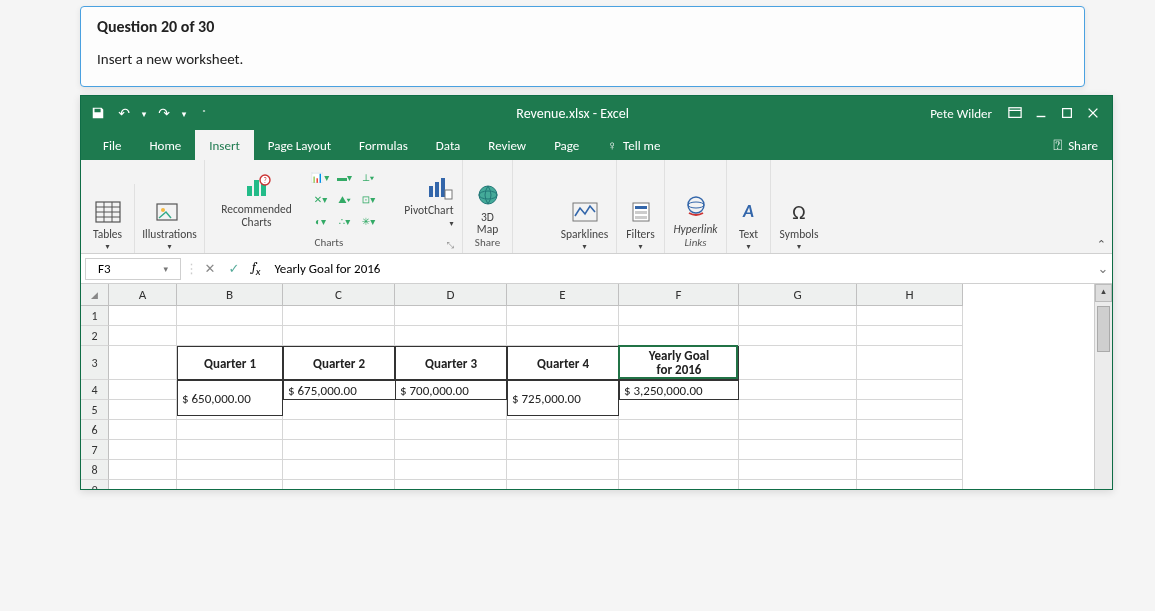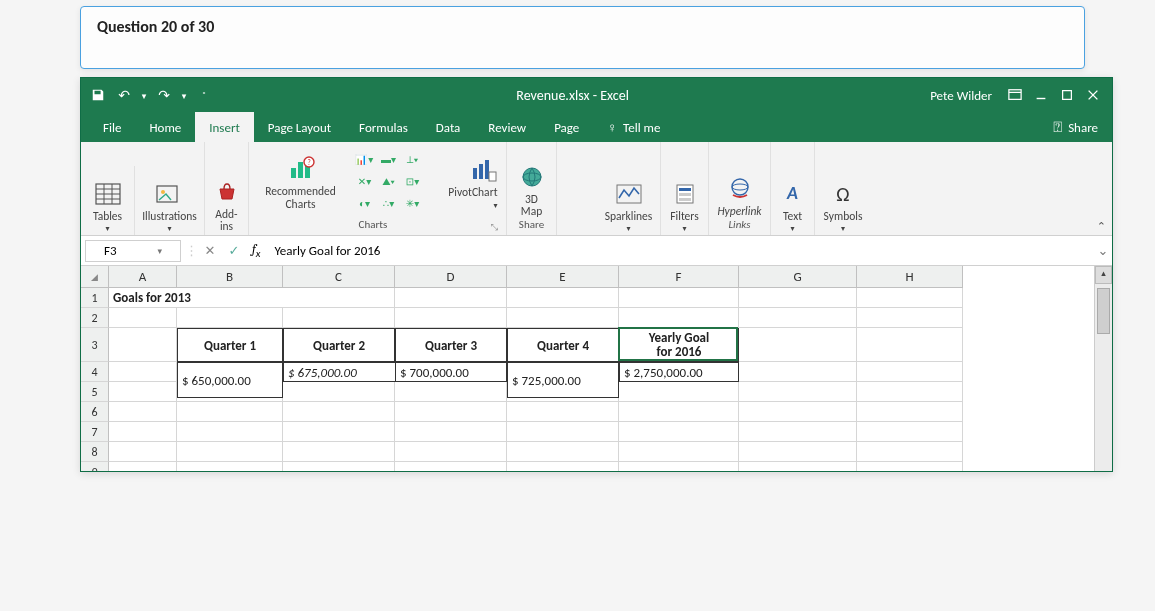--- a/index.html
+++ b/index.html
@@ -86,21 +86,21 @@
 
   
   .formula-bar {
     height: 30px;
     border-bottom: 1px solid #d0d0d0;
     display:flex;
     align-items:center;
     background:#fff;
     font-size:13px;
   }
-  .name-box { width:96px; border:1px solid #cfcfcf; height:22px; margin:0 4px; display:flex; align-items:center; padding:0 18px; font-size:13px; justify-content:space-between; }
+  .name-box { width:96px; border:1px solid #cfcfcf; height:22px; margin:0 4px; display:flex; align-items:center; padding:0 12px; font-size:13px; justify-content:space-between; }
   .fb-btn { width:24px; text-align:center; color:#888; font-size:13px; cursor:pointer; }
   .fx-label { font-style:italic; font-family: Cambria, serif; font-size:13px; padding:0 6px; }
   .formula-input { flex:1; padding:0 8px; }
   .fb-expand { width:18px; text-align:center; color:#777; cursor:pointer; }
 
   
   .grid-area { display:flex; height:205px; background:#fff; }
   .grid-corner { width:28px; height:22px; border-right:1px solid #c0c0c0; border-bottom:1px solid #c0c0c0; background:#eef0ef; display:flex; align-items:center; justify-content:center; font-size:9px; color:#888; }
   .col-headers { display:flex; }
   .col-h { height:22px; border-right:1px solid #c0c0c0; border-bottom:1px solid #c0c0c0; background:#eef0ef; display:flex; align-items:center; justify-content:center; font-size:13px; color:#333; }
@@ -113,20 +113,21 @@
   .cell.bordered { border:1px solid #333; }
   .grid-scroll { width:18px; background:#ececec; border-left:1px solid #ccc; position:relative; }
   .scroll-btn { height:18px; background:#ddd; border:1px solid #bbb; text-align:center; font-size:9px; color:#444; cursor:pointer; }
   .scroll-thumb { position:absolute; left:2px; right:2px; top:22px; height:46px; background:#cfcfcf; border:1px solid #aaa; cursor:pointer; }
 </style>
 </head>
 <body>
 
 <div class="question-card">
   <div class="question-title">Question 20 of 30</div>
+  <div class="question-instr">Insert a new worksheet.</div>
 </div>
 
 <div class="excel-window">
 
   <div class="titlebar">
     <div class="qat">
       <div class="qat-btn">
         <svg viewBox="0 0 16 16">
             <path d="M2 2h10l2 2v10H2V2zm2 1v4h7V3H4zm1 7h6v3H5v-3z"></path>
           </svg>
@@ -224,32 +225,20 @@
               <rect x="1" y="3" width="20" height="16" fill="none" stroke="#555" stroke-width="1.2"></rect>
               <circle cx="7" cy="9" r="2" fill="#f5b942"></circle>
               <polyline points="3,17 10,11 15,17" fill="none" stroke="#3a8" stroke-width="1.4"></polyline>
             </svg>
         </div>
         <span>Illustrations</span>
         <span style="font-size:8px;">▾</span>
       </div>
     </div>
 
-    <div class="ribbon-group" style="width:44px;">
-      <div class="big-btn" style="width:40px;">
-        <div class="ico">
-          <svg width="22" height="22" viewBox="0 0 22 22">
-              <path d="M4 8 L18 8 L16 18 L6 18 Z" fill="#c33" stroke="#a22"></path>
-              <path d="M8 8 Q8 3 11 3 Q14 3 14 8" fill="none" stroke="#a22" stroke-width="1.4"></path>
-            </svg>
-        </div>
-        <span style="white-space:pre-line;">Add-
-ins</span>
-      </div>
-    </div>
 
     <div class="ribbon-group" style="width:258px;">
       <div class="grp-icons" style="gap:10px;">
         <div class="big-btn" style="width:86px;">
           <div class="ico">
             <svg width="28" height="26" viewBox="0 0 28 26">
                 <rect x="4" y="12" width="5" height="10" fill="#2b8"></rect>
                 <rect x="11" y="6" width="5" height="16" fill="#2b8"></rect>
                 <rect x="18" y="2" width="5" height="20" fill="#2b8"></rect>
                 <circle cx="22" cy="6" r="5" fill="#fff" stroke="#c33" stroke-width="1.4"></circle>
@@ -472,34 +461,33 @@
             <div class="cell" style="left: 630px; top: 154px; width: 118px; height: 20px;"></div>
             <div class="cell" style="left: 748px; top: 154px; width: 106px; height: 20px;"></div>
             <div class="cell" style="left: 0px; top: 174px; width: 68px; height: 20px;"></div>
             <div class="cell" style="left: 68px; top: 174px; width: 106px; height: 20px;"></div>
             <div class="cell" style="left: 174px; top: 174px; width: 112px; height: 20px;"></div>
             <div class="cell" style="left: 286px; top: 174px; width: 112px; height: 20px;"></div>
             <div class="cell" style="left: 398px; top: 174px; width: 112px; height: 20px;"></div>
             <div class="cell" style="left: 510px; top: 174px; width: 120px; height: 20px;"></div>
             <div class="cell" style="left: 630px; top: 174px; width: 118px; height: 20px;"></div>
             <div class="cell" style="left: 748px; top: 174px; width: 106px; height: 20px;"></div>
-            <div class="cell bold" style="left: 0px; top: 0px; width: 200px; height: 20px; z-index: 2; border-right: none;">Goals for 2013</div>
             <div class="cell bold center bordered" style="left: 68px; top: 40px; width: 106px; height: 34px; z-index: 2;">Quarter 1</div>
             <div class="cell bold center bordered" style="left: 174px; top: 40px; width: 112px; height: 34px; z-index: 2;">Quarter 2</div>
             <div class="cell bold center bordered" style="left: 286px; top: 40px; width: 112px; height: 34px; z-index: 2;">Quarter 3</div>
             <div class="cell bold center bordered" style="left: 398px; top: 40px; width: 112px; height: 34px; z-index: 2;">Quarter 4</div>
             <div class="cell bold center bordered" style="left: 510px; top: 40px; width: 120px; height: 34px; z-index: 3; flex-direction: column; line-height: 1.05;">
               <span>Yearly Goal</span>
               <span>for 2016</span>
             </div>
             <div class="cell bordered" style="left: 68px; top: 74px; width: 106px; height: 36px; z-index: 2; justify-content: flex-start;">$  650,000.00</div>
-            <div class="cell bordered" style="left: 174px; top: 74px; width: 136px; height: 20px; z-index: 2; font-style: italic;">$  675,000.00</div>
+            <div class="cell bordered" style="left: 174px; top: 74px; width: 136px; height: 20px; z-index: 2;">$  675,000.00</div>
             <div class="cell bordered" style="left: 286px; top: 74px; width: 112px; height: 20px; z-index: 2;">$  700,000.00</div>
             <div class="cell bordered" style="left: 398px; top: 74px; width: 112px; height: 36px; z-index: 2;">$  725,000.00</div>
-            <div class="cell bordered" style="left: 510px; top: 74px; width: 120px; height: 20px; z-index: 2;">$ 2,750,000.00</div>
+            <div class="cell bordered" style="left: 510px; top: 74px; width: 120px; height: 20px; z-index: 2;">$ 3,250,000.00</div>
             <div style="position: absolute; border: 2px solid rgb(33, 115, 70); z-index: 5; pointer-events: none; left: 509px; top: 39px; width: 120px; height: 34px;"></div>
           </div>
       </div>
     </div>
     <div class="grid-scroll">
       <div class="scroll-btn">▴</div>
       <div class="scroll-thumb"></div>
     </div>
   </div>
 

